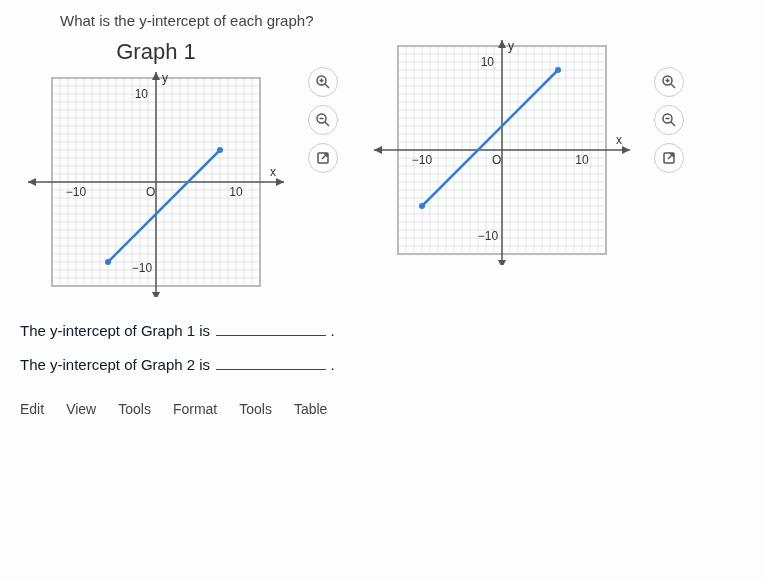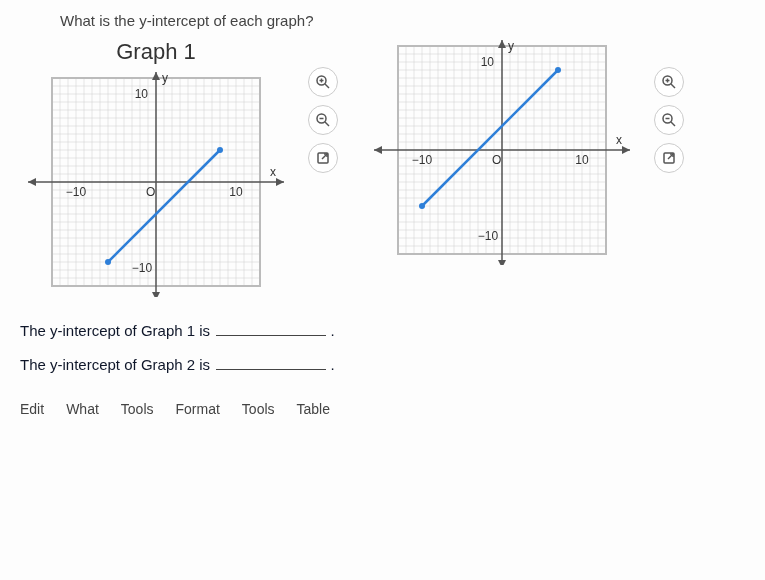--- a/index.html
+++ b/index.html
@@ -254,18 +254,18 @@
 </div>
 
 <div class="answer-line">
   <span>The y-intercept of Graph 2 is</span>
   <span class="blank"></span>
   <span>.</span>
 </div>
 
 <div class="editor-menu">
   <span class="menu-item">Edit</span>
-  <span class="menu-item">What</span>
+  <span class="menu-item">View</span>
   <span class="menu-item">Tools</span>
   <span class="menu-item">Format</span>
   <span class="menu-item">Tools</span>
   <span class="menu-item">Table</span>
 </div>
 
 </body></html>

